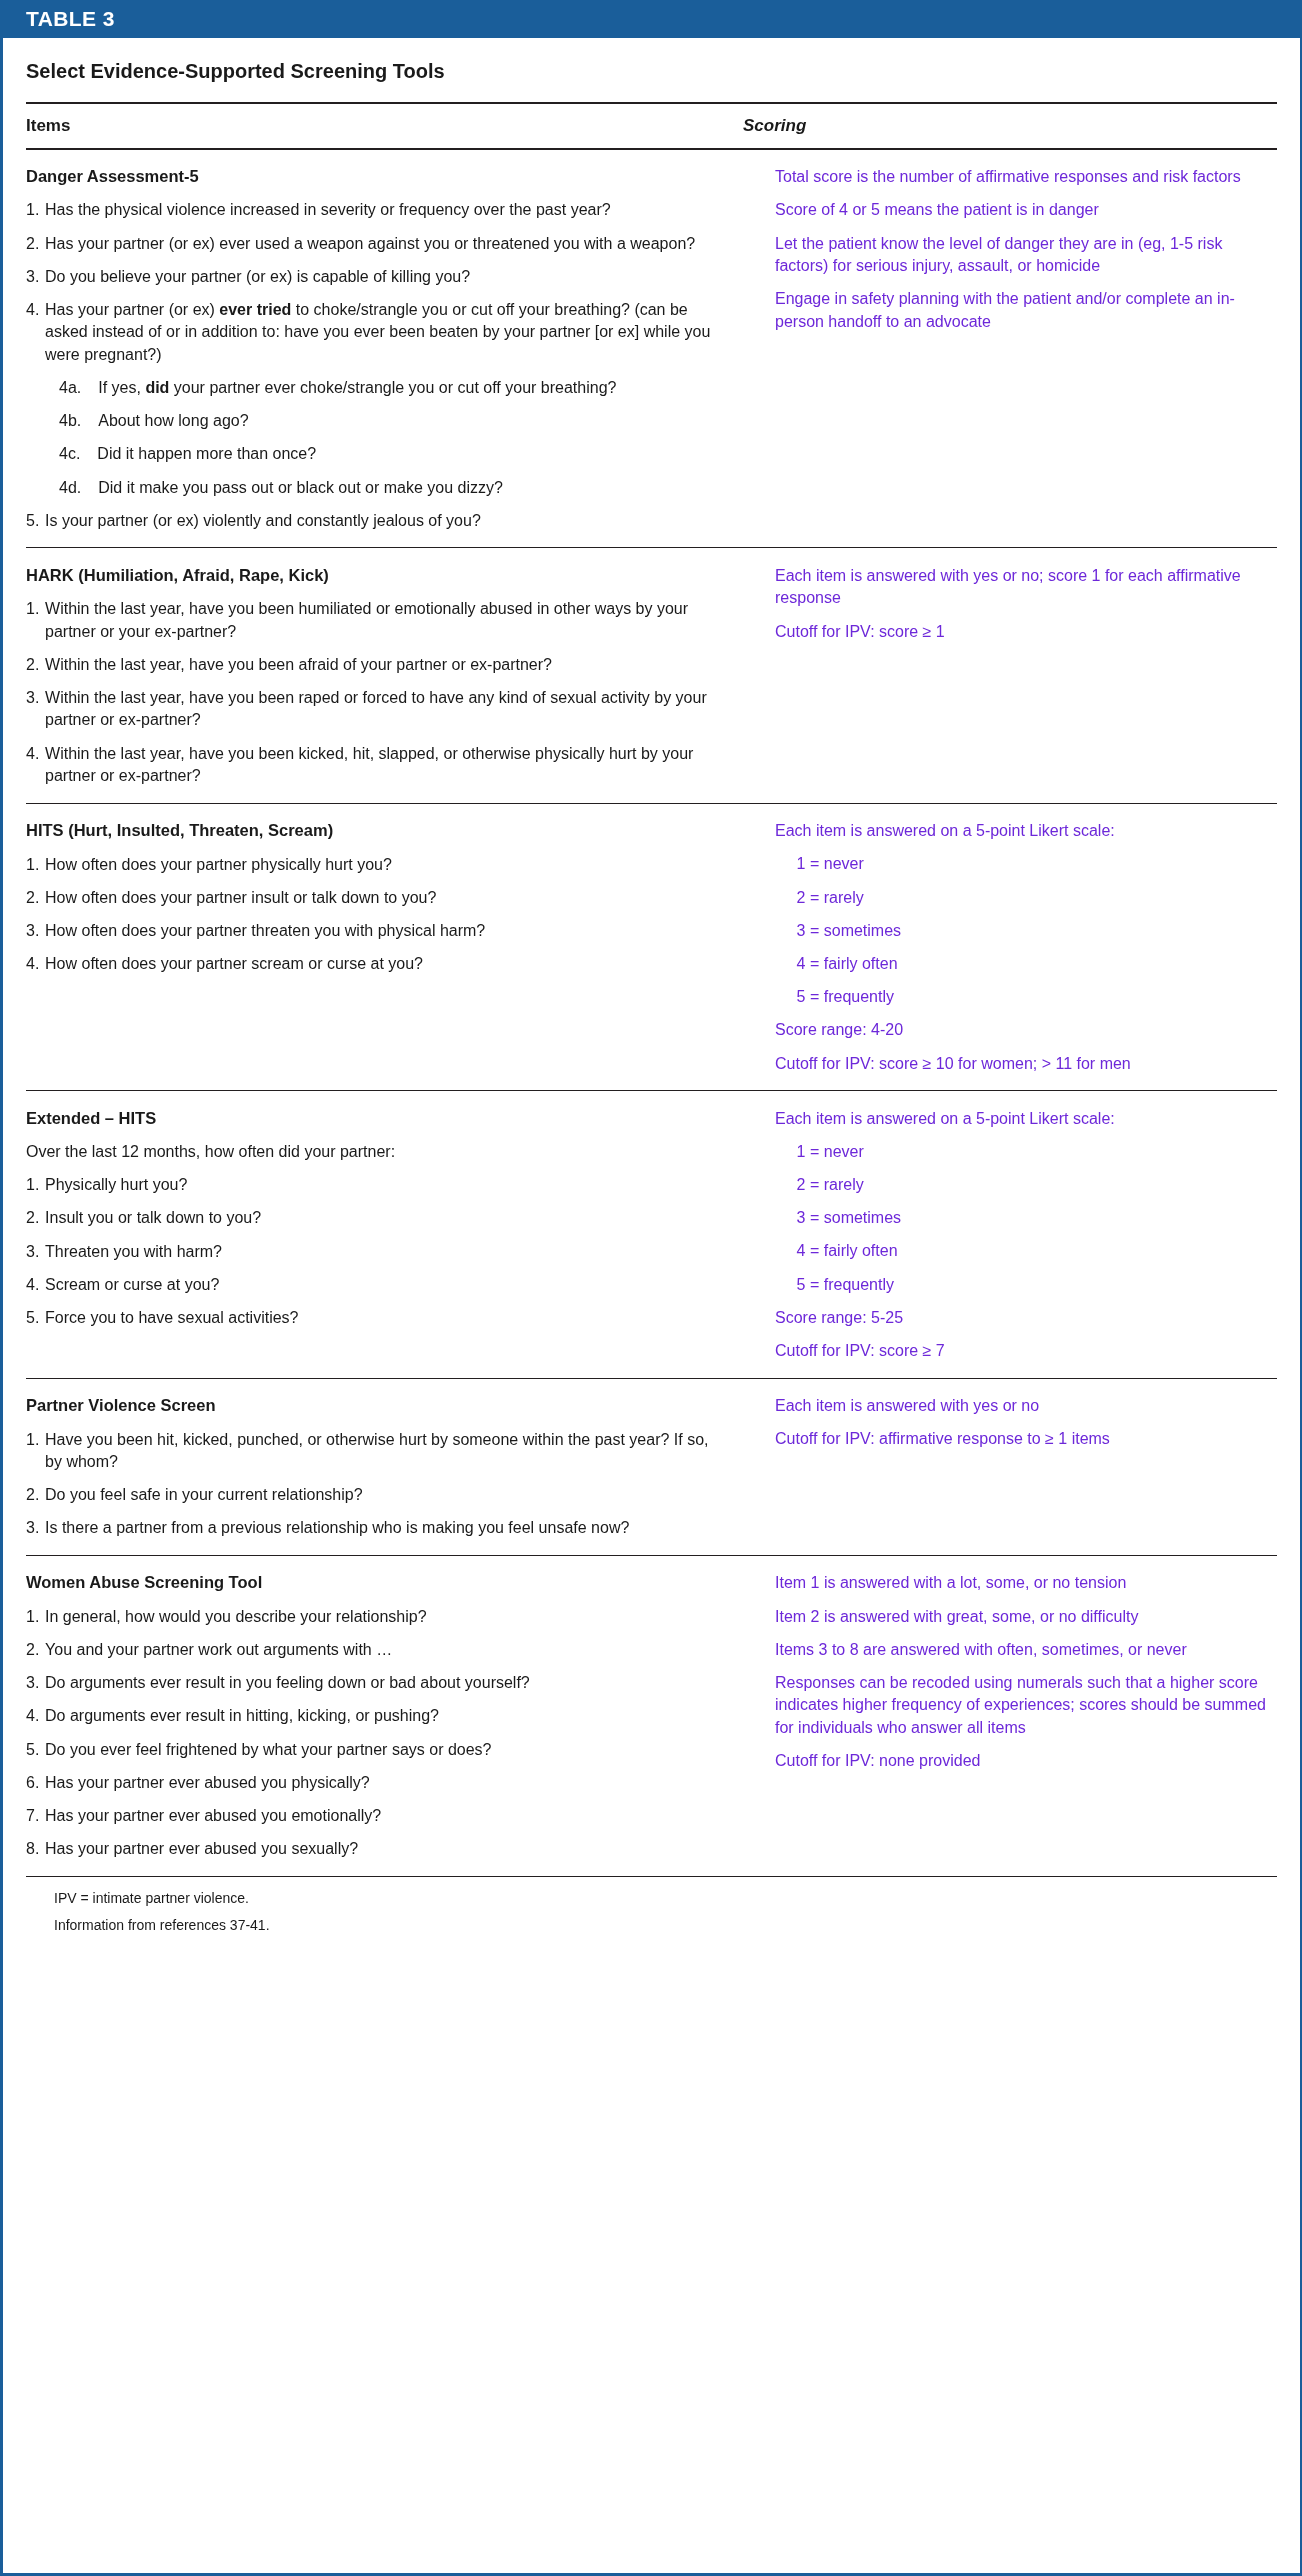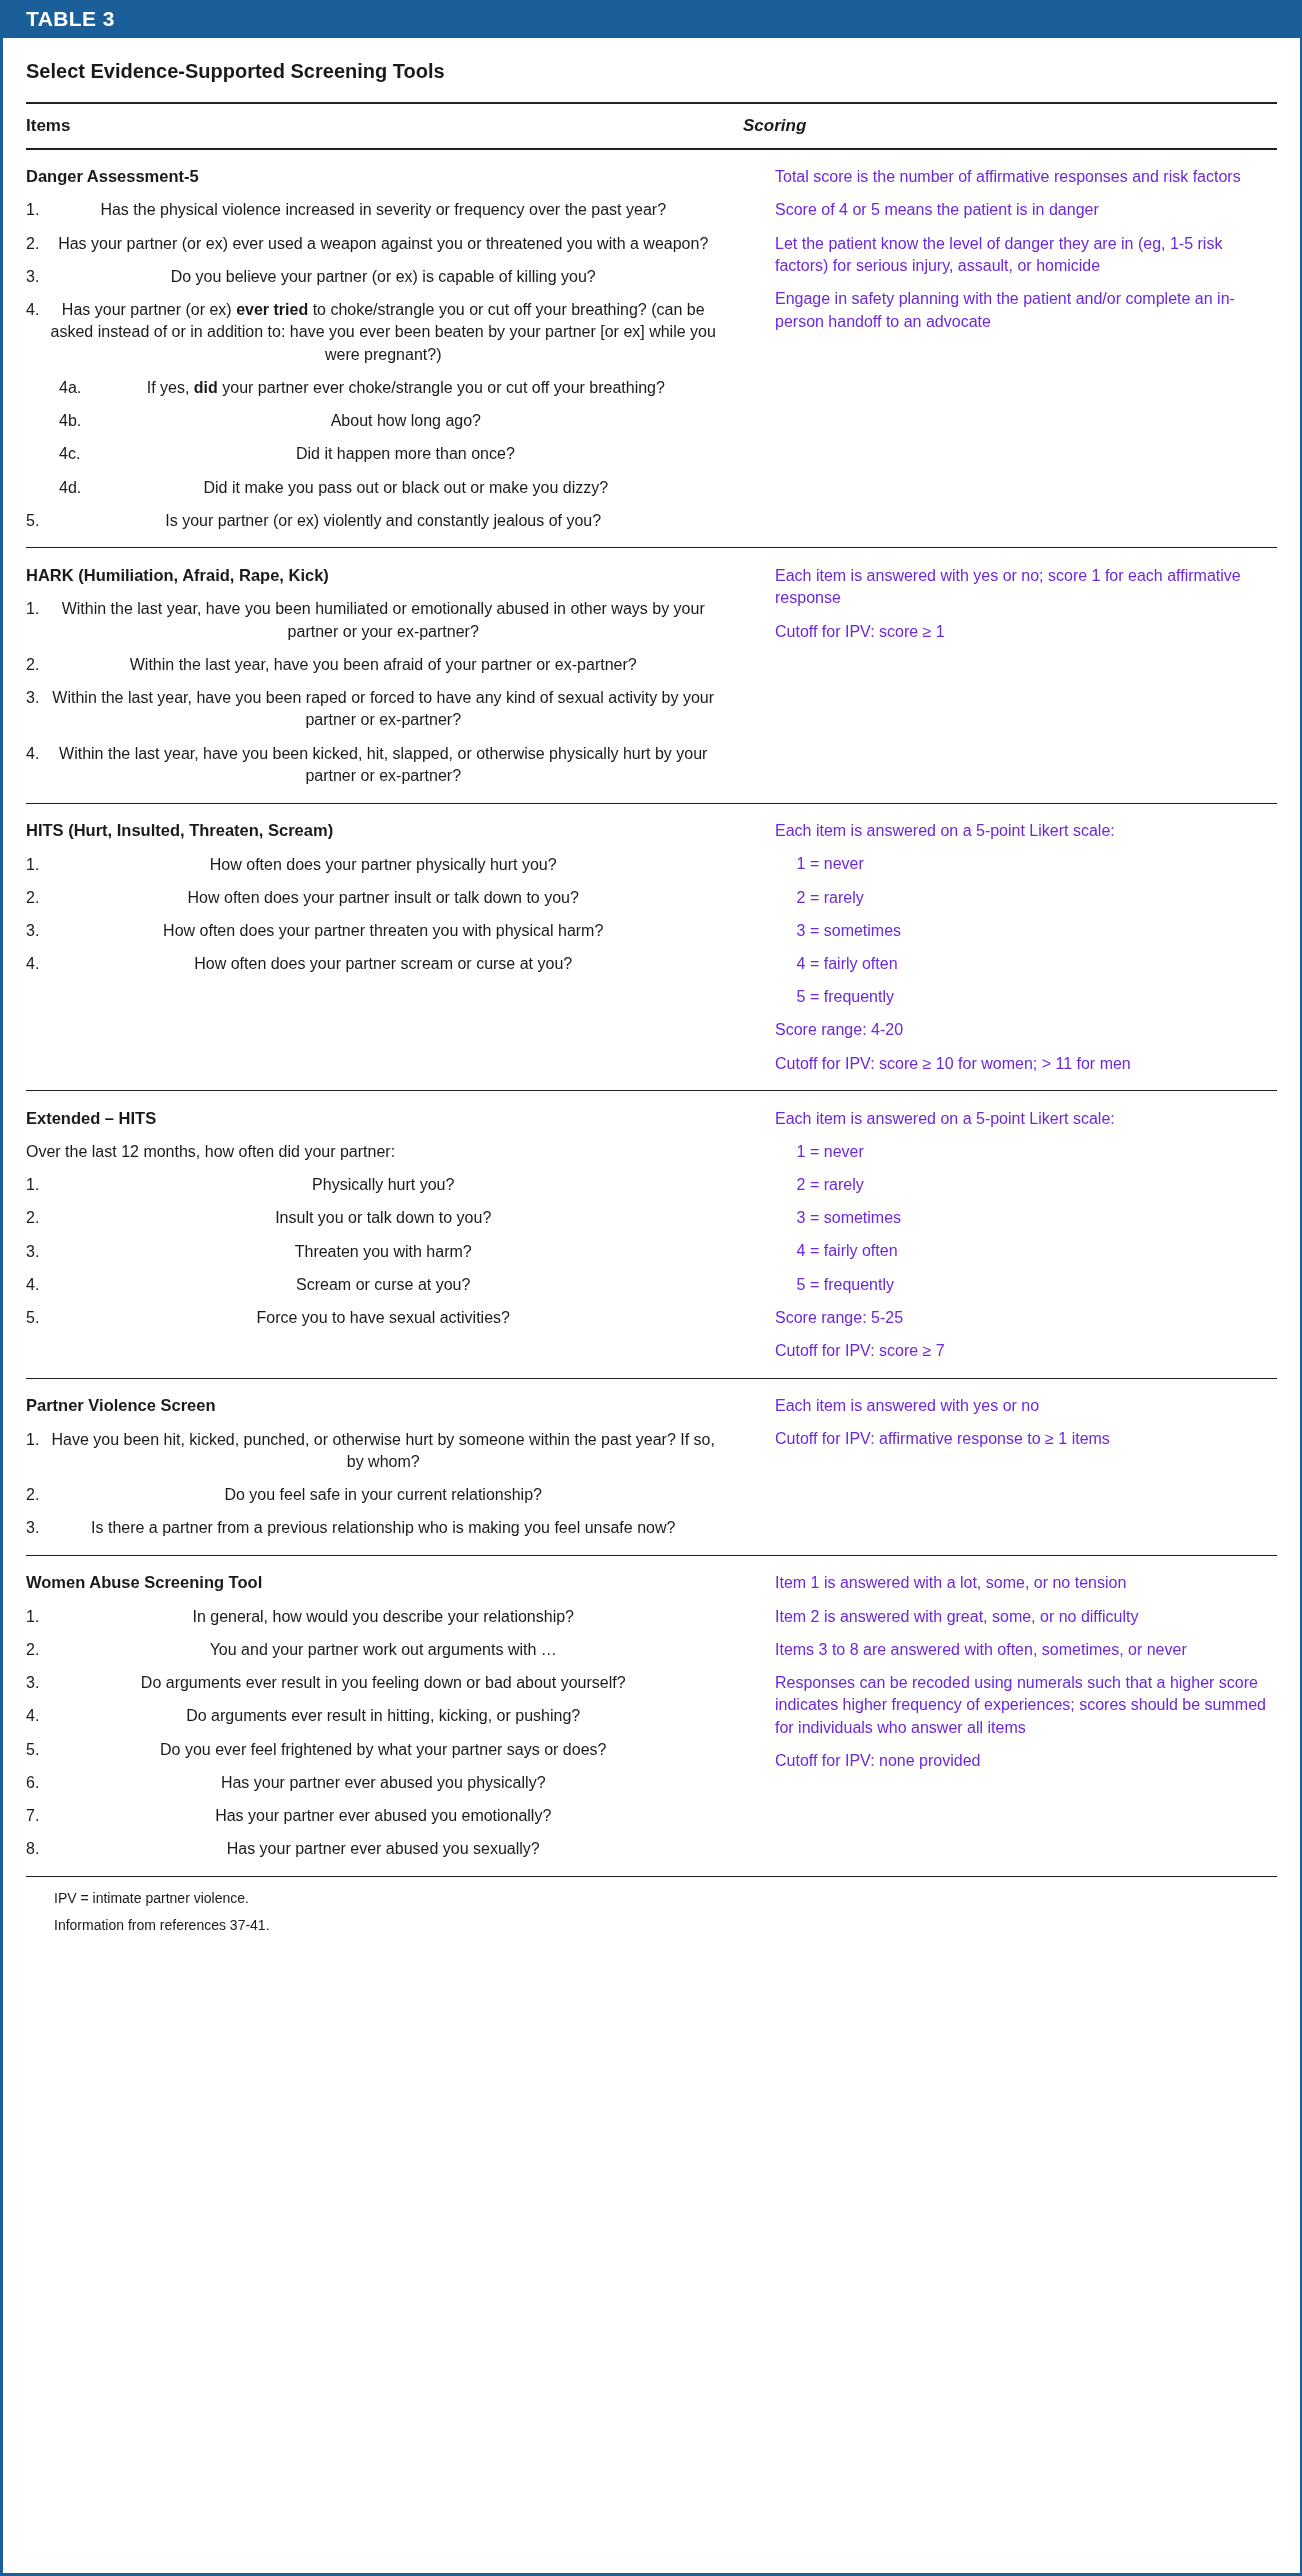--- a/index.html
+++ b/index.html
@@ -99,25 +99,25 @@
     margin-bottom: 10.8px;
     display: flex;
   }
   .item:last-child { margin-bottom: 1.3px; }
 
   .item-num {
     flex: 0 0 auto;
     padding-right: 5.7px;
     white-space: nowrap;
   }
-  .item-text { flex: 1 1 auto; text-align: center; }
+  .item-text { flex: 1 1 auto; }
   .item-text b { font-weight: bold; }
 
   .item-sub { padding-left: 33px; }
-  .item-sub .item-num { padding-right: 9px; }
+  .item-sub .item-num { padding-right: 17px; }
 
   .item-lead {
     font-size: 16px;
     color: #1a1a1a;
     line-height: 1.40;
     margin-bottom: 10.8px;
   }
 
   
   .score-line {

